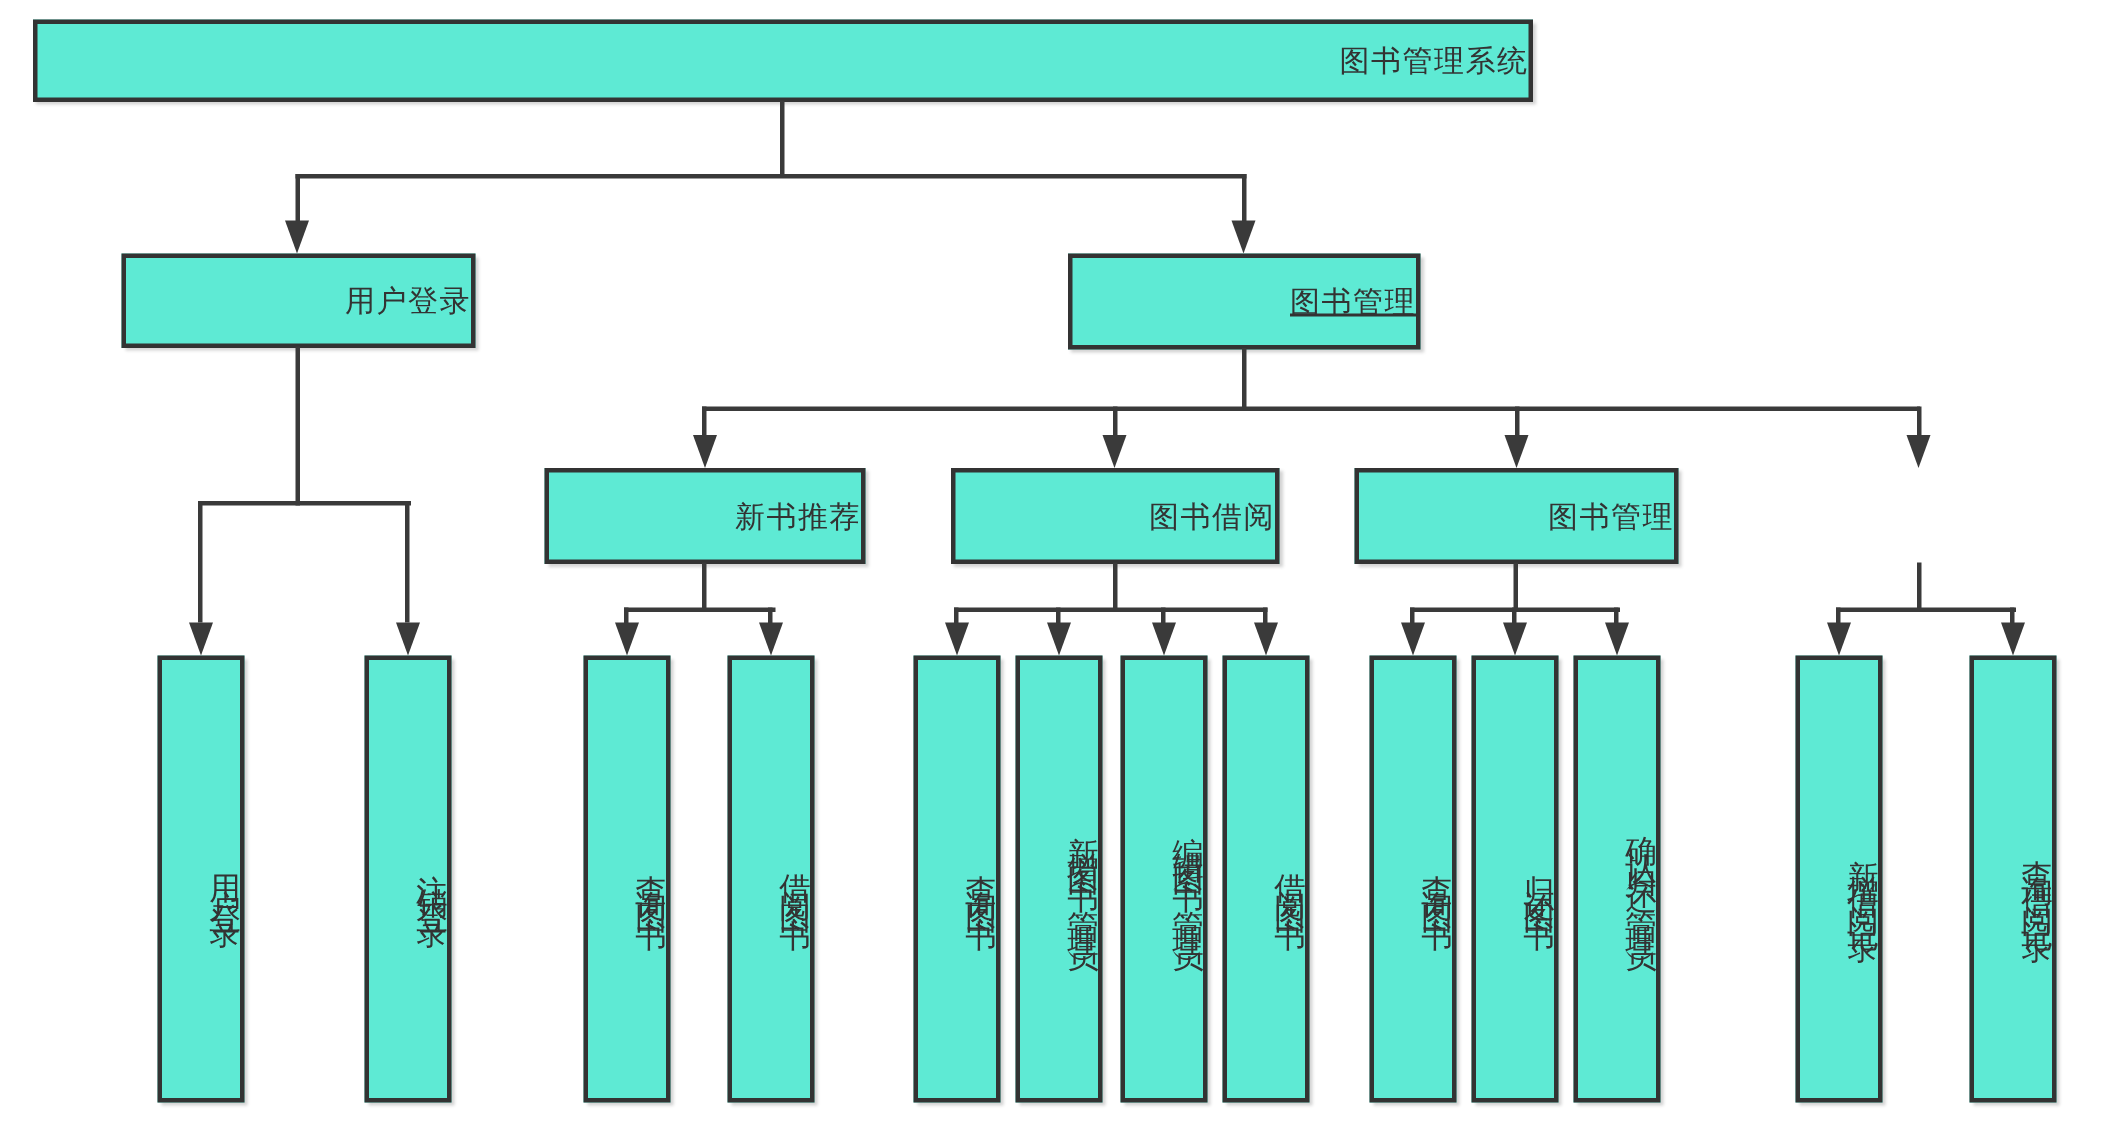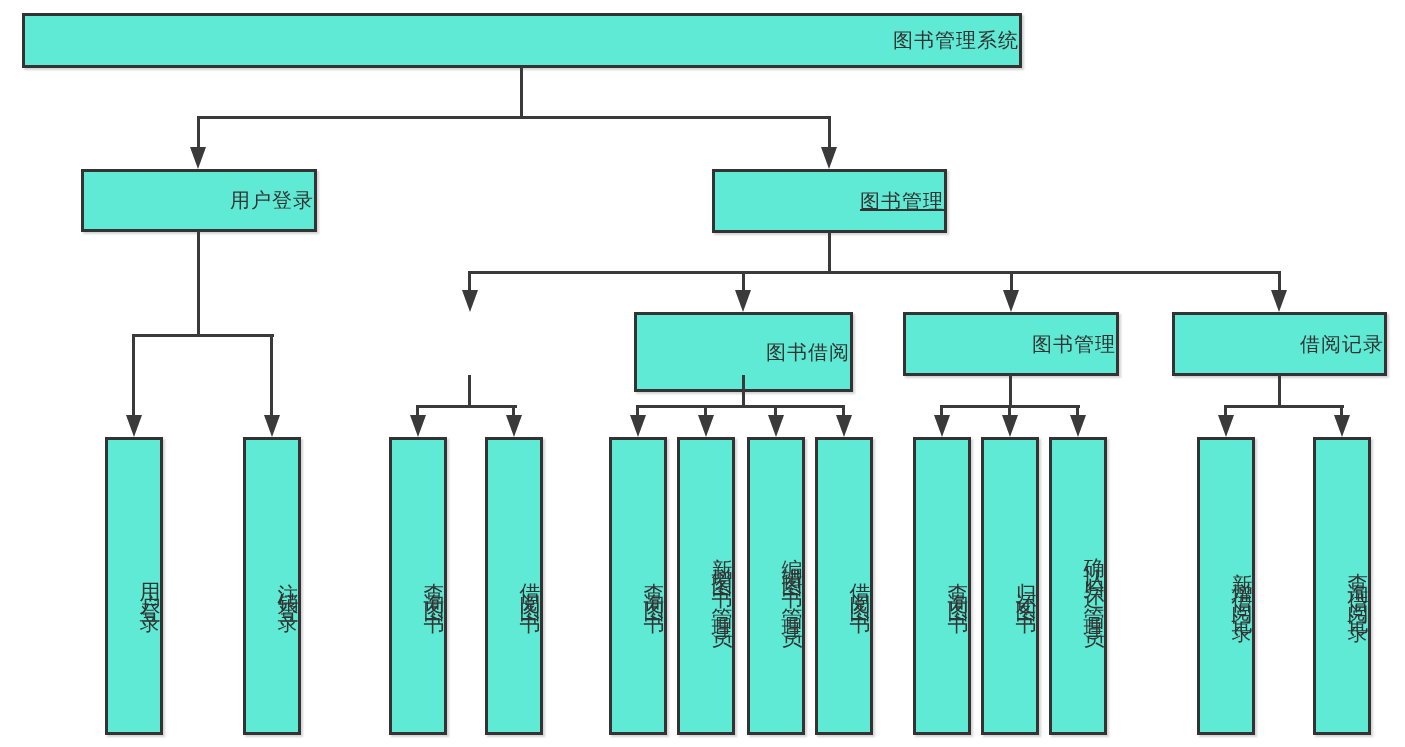--- a/index.html
+++ b/index.html
@@ -84,28 +84,28 @@
   <div class="hline" style="left:468px;top:271px;width:812px;height:3px;"></div>
   <div class="vline" style="left:468px;top:271px;width:3px;height:21px;"></div>
   <div class="arrow" style="left:462px;top:290px;"></div>
   <div class="vline" style="left:742px;top:271px;width:3px;height:21px;"></div>
   <div class="arrow" style="left:735px;top:290px;"></div>
   <div class="vline" style="left:1010px;top:271px;width:3px;height:21px;"></div>
   <div class="arrow" style="left:1003px;top:290px;"></div>
   <div class="vline" style="left:1278px;top:271px;width:3px;height:21px;"></div>
   <div class="arrow" style="left:1271px;top:290px;"></div>
 
-  <div class="box" style="left:634px;top:312px;width:219px;height:80px;">
+  <div class="box" style="left:363px;top:312px;width:214px;height:64px;">
+    <span class="hlabel">新书推荐</span>
+  </div>
+  <div class="box" style="left:634px;top:312px;width:219px;height:64px;">
     <span class="hlabel">图书借阅</span>
   </div>
   <div class="box" style="left:903px;top:312px;width:216px;height:64px;">
     <span class="hlabel">图书管理</span>
-  </div>
-  <div class="box" style="left:1172px;top:312px;width:215px;height:64px;">
-    <span class="hlabel">借阅记录</span>
   </div>
 
   <div class="vline" style="left:468px;top:375px;width:3px;height:33px;"></div>
   <div class="hline" style="left:416px;top:405px;width:101px;height:3px;"></div>
   <div class="vline" style="left:416px;top:405px;width:3px;height:11px;"></div>
   <div class="arrow" style="left:410px;top:415px;"></div>
   <div class="vline" style="left:512px;top:405px;width:3px;height:11px;"></div>
   <div class="arrow" style="left:506px;top:415px;"></div>
 
   <div class="vline" style="left:742px;top:375px;width:3px;height:33px;"></div>

